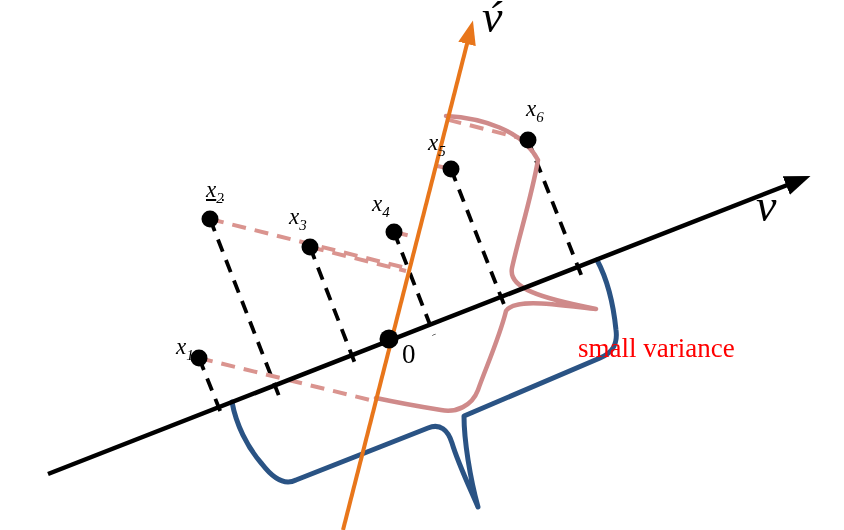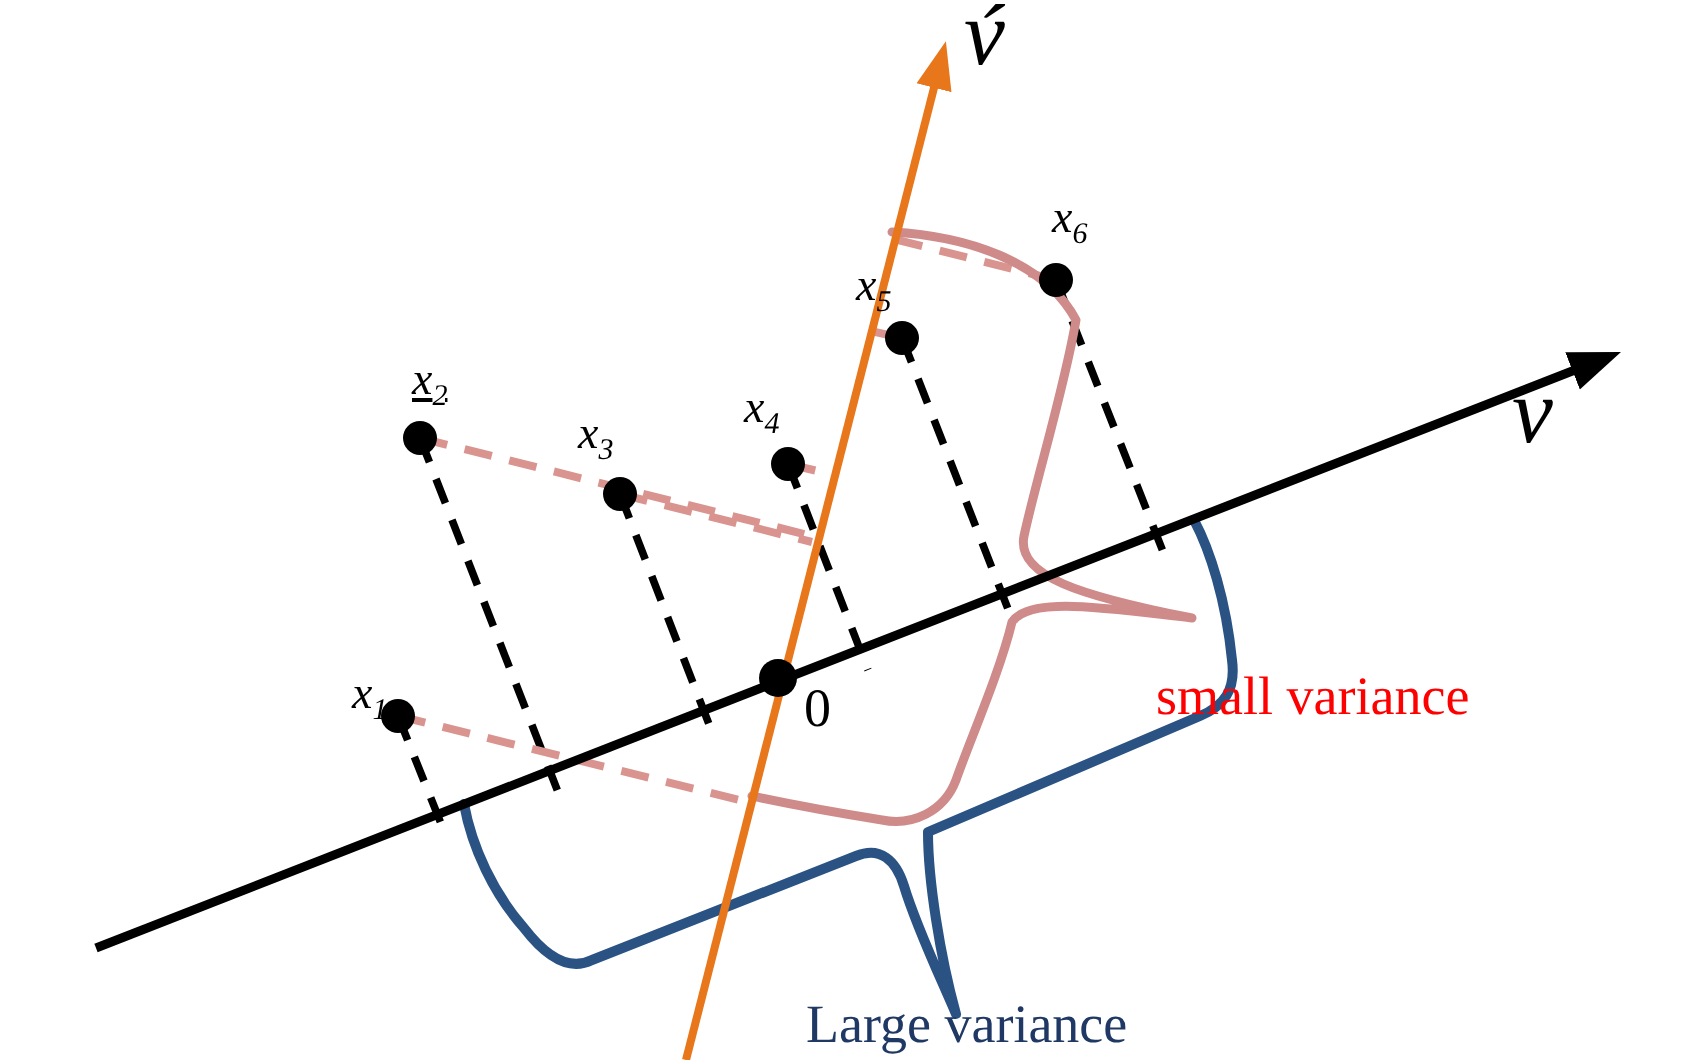--- a/index.html
+++ b/index.html
@@ -87,15 +87,14 @@
   <div class="lbl ptlbl" style="left:372px;top:192px;"><span>x</span><sub>4</sub></div>
   <div class="lbl ptlbl" style="left:428px;top:131px;"><span>x</span><sub>5</sub></div>
   <div class="lbl ptlbl" style="left:526px;top:97px;font-family:Liberation Serif, serif;"><span>x</span><sub>6</sub></div>
 
   <div class="lbl origin-lbl" style="left:402px;top:341px;">0</div>
 
   <div class="lbl axis-lbl" style="left:756px;top:183px;">v</div>
   <div class="lbl axis-lbl" style="left:482px;top:-6px;">v́</div>
 
   <div class="lbl small-var" style="left:578px;top:305px;margin-top:30px;">small variance</div>
-  <div class="lbl large-var" style="left:403px;top:499px;">Large variance</div>
 
 </div>
 
 </body></html>

